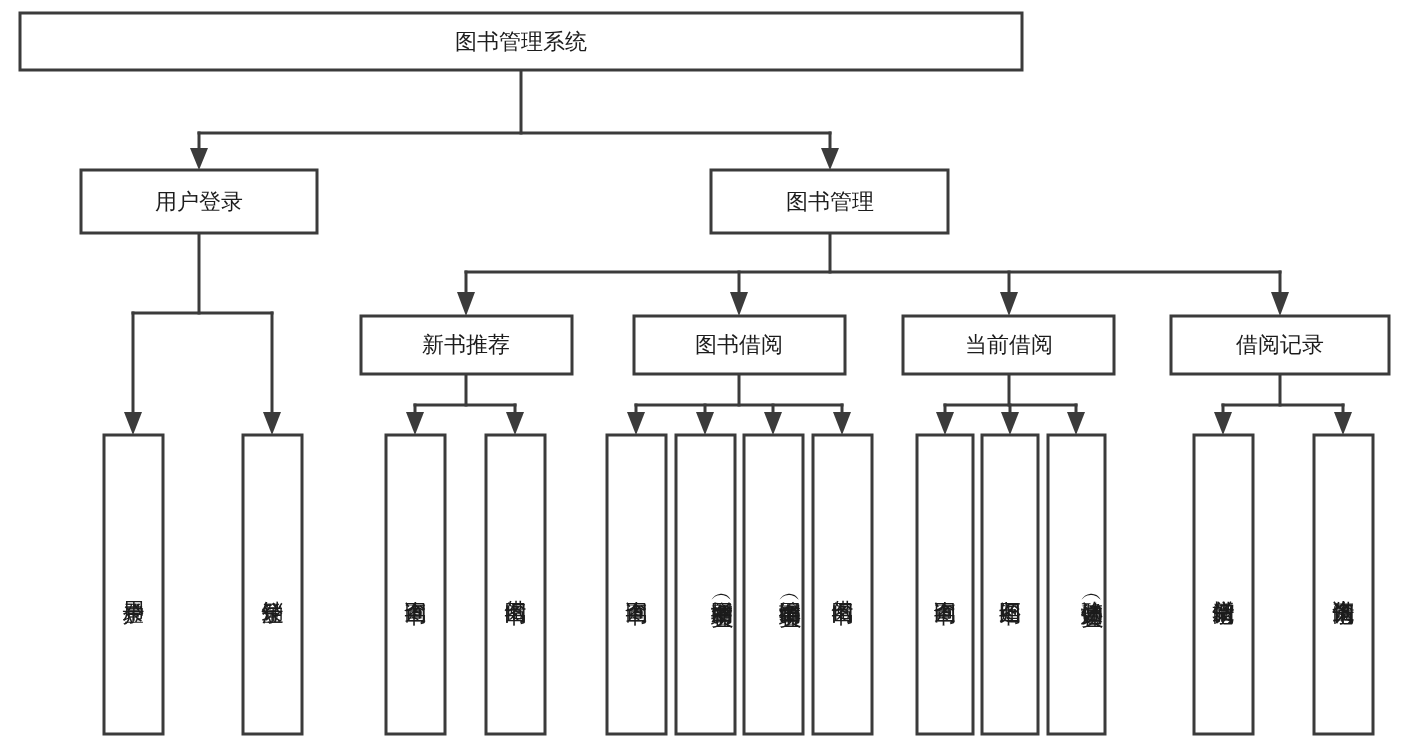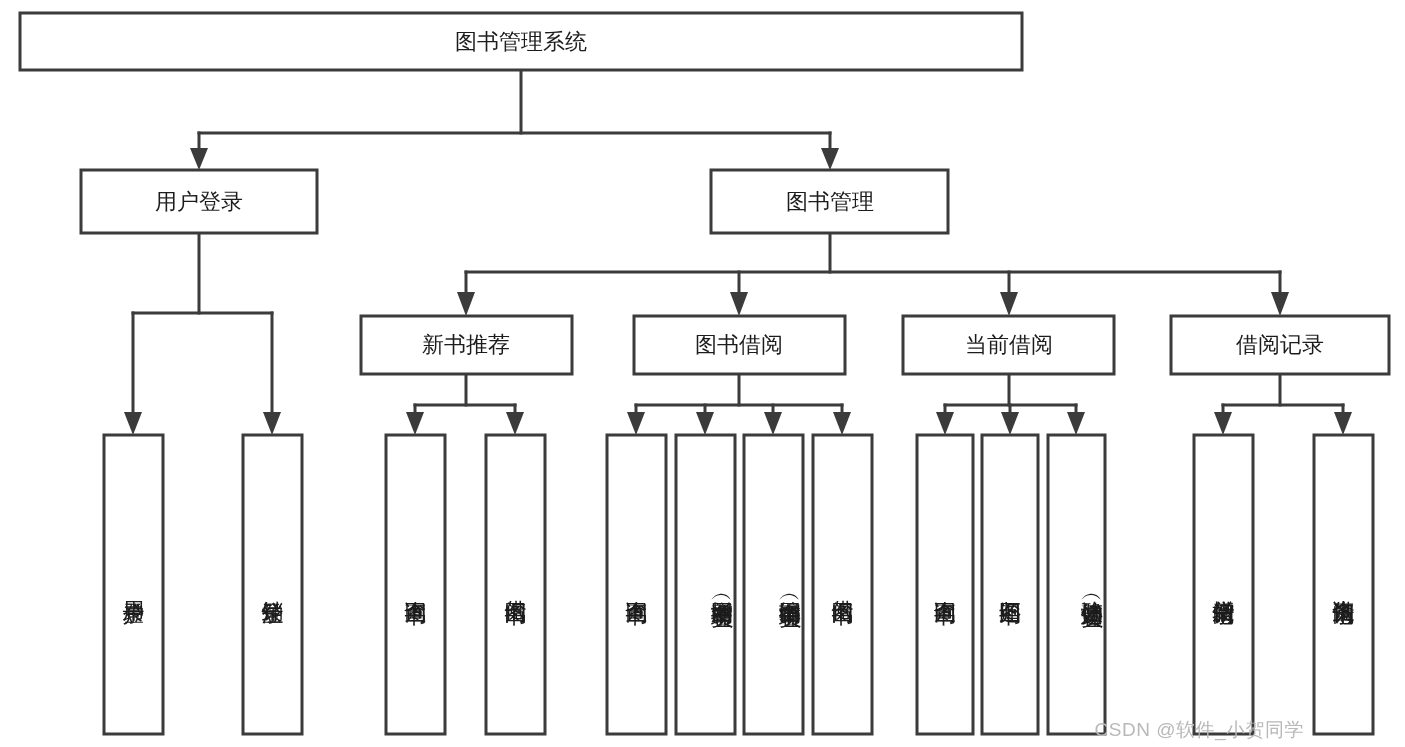--- a/index.html
+++ b/index.html
@@ -205,15 +205,14 @@
 
     <div class="node-label-v" style="left:917px; top:435px; width:56px; height:299px;">查询图书</div>
     <div class="node-label-v" style="left:982px; top:435px; width:56px; height:299px;">归还图书</div>
     <div class="node-label-v" style="left:1048px; top:435px; width:57px; height:299px; align-items:flex-start; padding-top:6px; box-sizing:border-box;">确认归还（管理员）</div>
 
     <div class="node-label-v" style="left:1194px; top:435px; width:59px; height:299px;">新增借阅记录</div>
     <div class="node-label-v" style="left:1314px; top:435px; width:59px; height:299px;">查询借阅记录</div>
 
   </div>
 
-  <div class="watermark">CSDN @软件_小贺同学</div>
 
 </div>
 
 </body></html>

